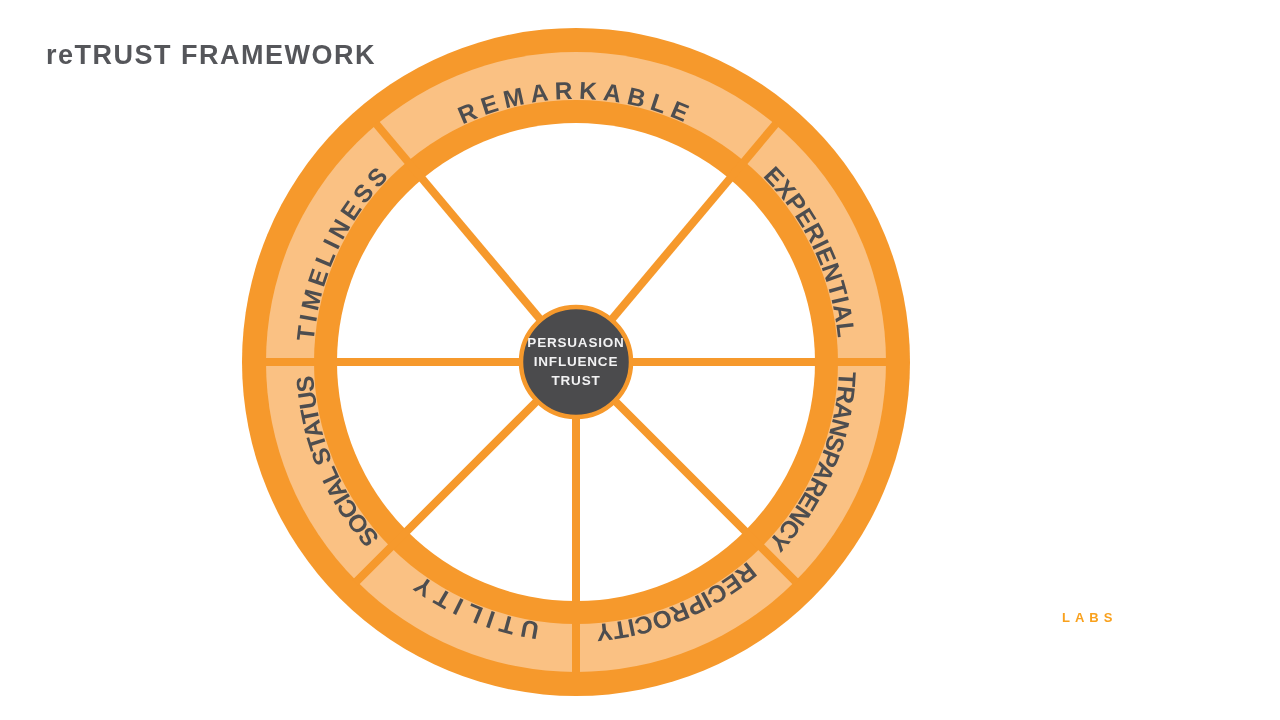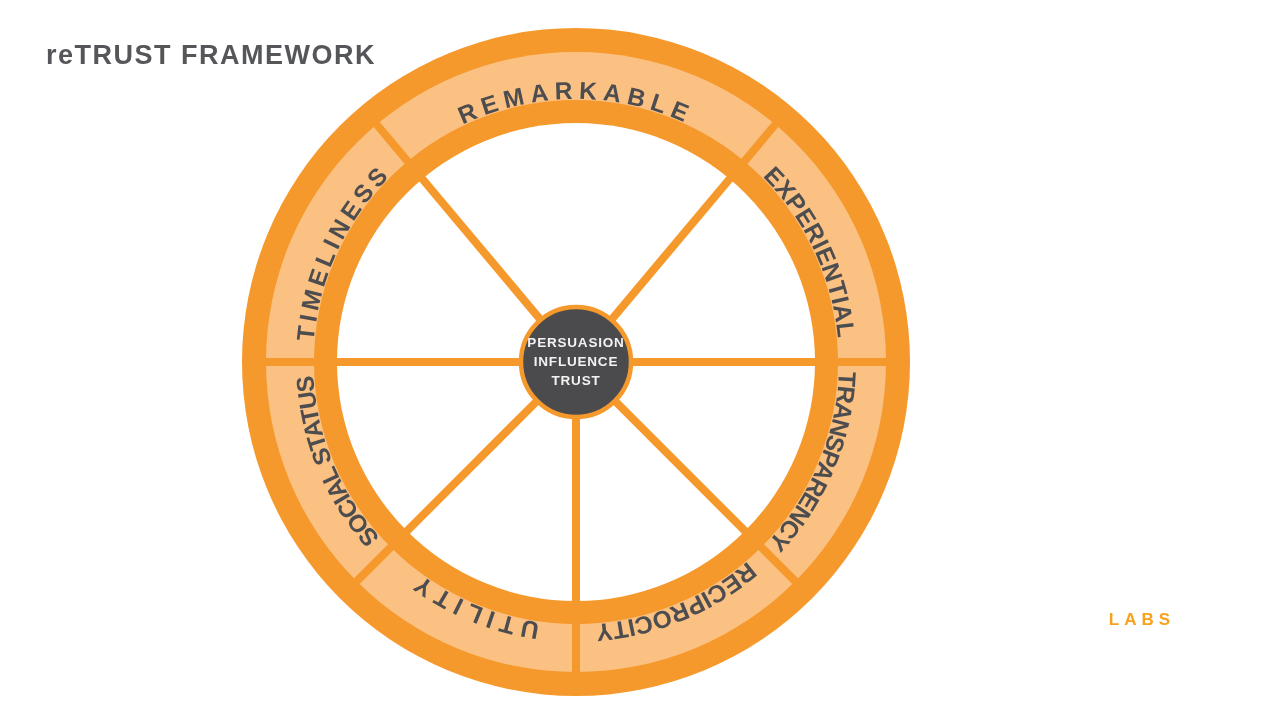--- a/index.html
+++ b/index.html
@@ -40,25 +40,25 @@
     vertical-align: super;
     margin-left: 1px;
   }
   .i-dot {
     position: absolute;
     left: 21px; top: 2px;
     width: 6px; height: 5px;
     background: #f9a11d;
   }
   .labs {
-    font-size: 17px;
+    font-size: 13px;
     font-weight: 700;
     color: #f9a11d;
     letter-spacing: 5px;
-    text-align: center;
+    text-align: left;
     padding-right: 10px;
     margin-top: 0;
   }
 </style>
 </head>
 <body>
 
 <div class="title">reTRUST FRAMEWORK</div>
 
 <svg id="wheel" width="1280" height="720" viewBox="0 0 1280 720" xmlns="http://www.w3.org/2000/svg">

